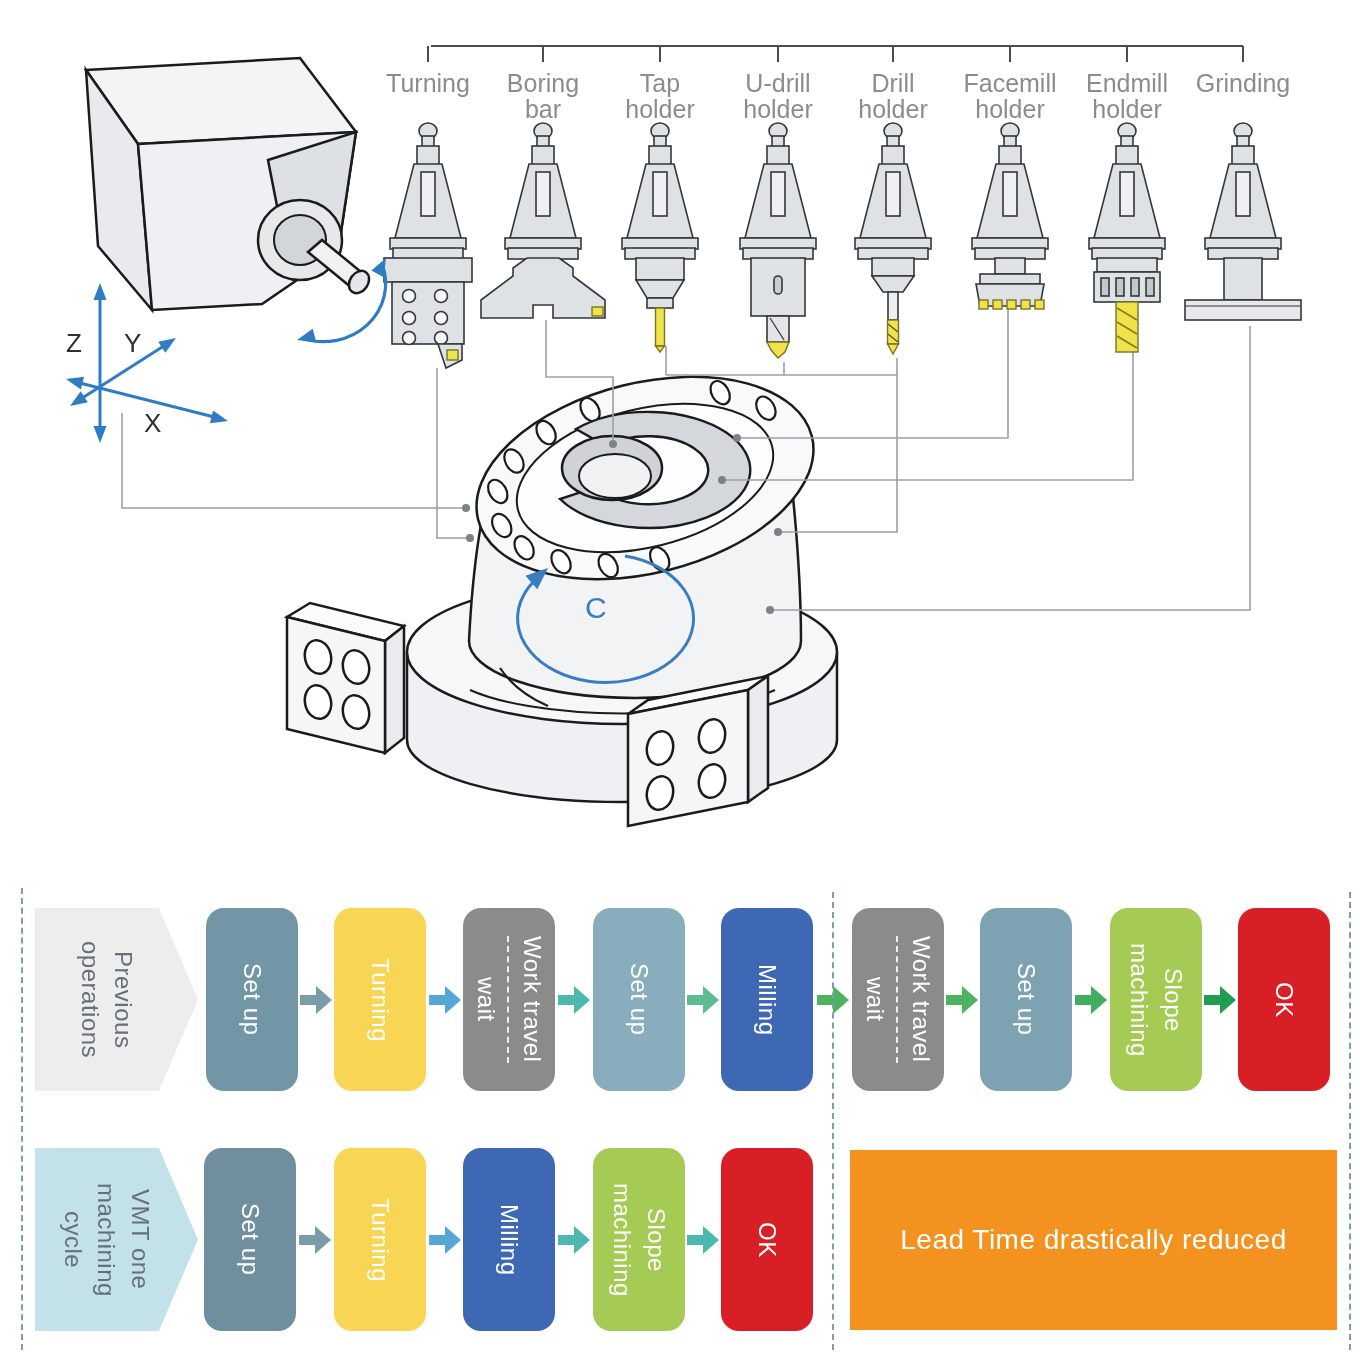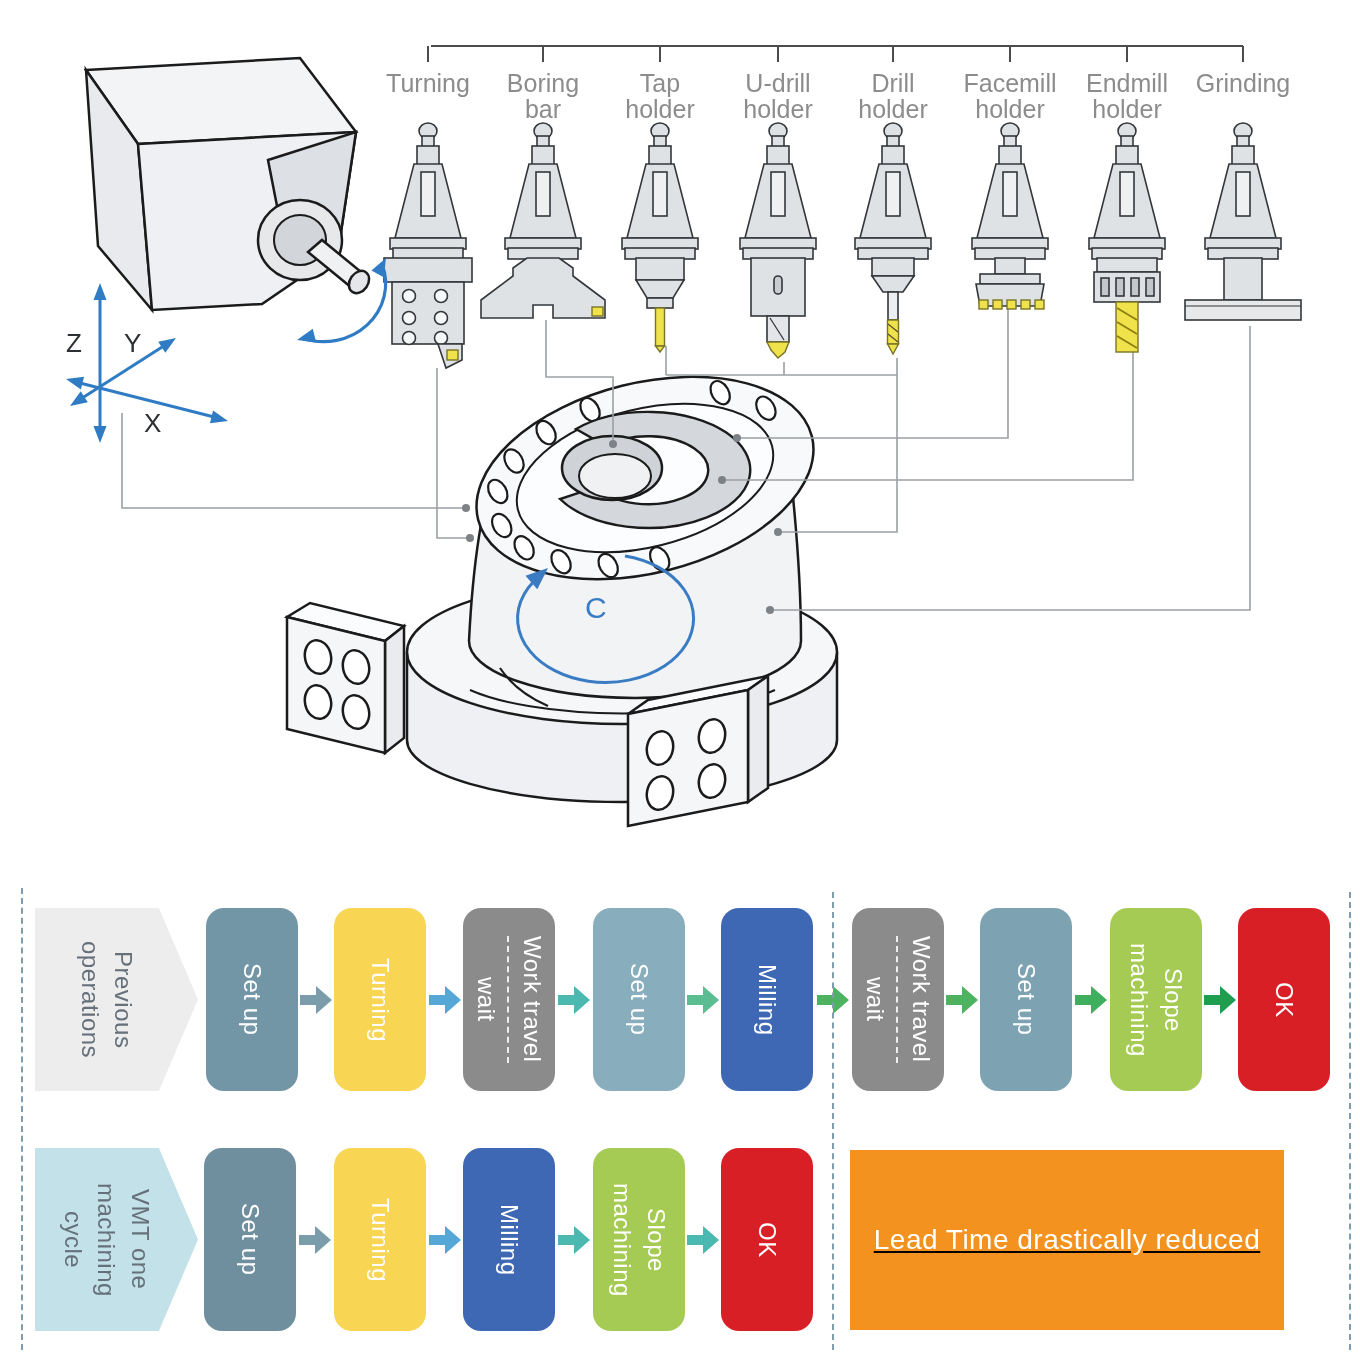--- a/index.html
+++ b/index.html
@@ -389,16 +389,16 @@
       <div class="flow-block" style="left: 721px; top: 1148px; width: 92px; height: 183px; background: rgb(217, 31, 38);">
         <div class="vtext">
           <div class="col ">OK</div>
         </div>
       </div>
       <div class="dash-line" style="left: 21px; top: 888px; height: 462px;"></div>
       <div class="dash-line" style="left: 832px; top: 892px; height: 458px;"></div>
       <div class="dash-line" style="left: 1349px; top: 892px; height: 458px;"></div>
     </div>
 
-  <div id="lead-box" style="left: 850px; top: 1150px; width: 434px; height: 180px; background: rgb(243, 146, 31); text-decoration: underline;">
+  <div id="lead-box" style="left: 850px; top: 1150px; width: 487px; height: 180px; background: rgb(243, 146, 31);">
     <span>Lead Time drastically reduced</span>
   </div>
 </div>
 
 </body></html>

